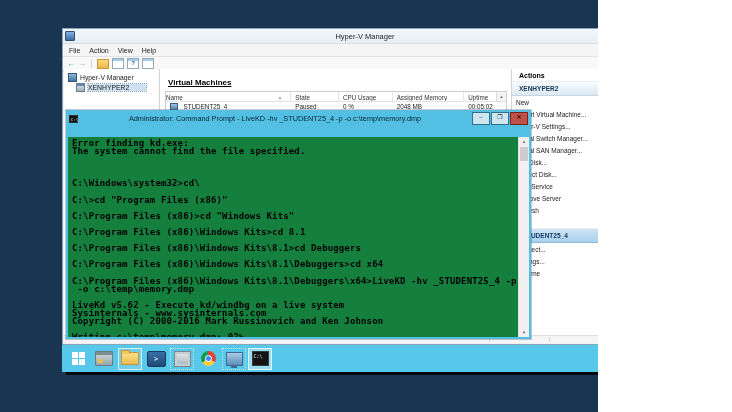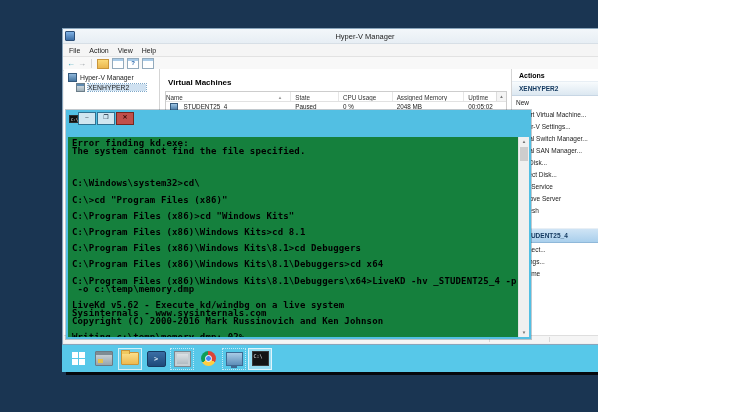--- a/index.html
+++ b/index.html
@@ -33,21 +33,21 @@
            font-size:6.8px;color:#1c1c1c;box-sizing:border-box;}
   .tree-item{display:flex;align-items:center;gap:3px;height:10px;padding-left:4px;}
   .tree-item.child{padding-left:12px;}
   .tree-sel{background:#cfe1f1;outline:1px dotted #7fa8c8;width:58px;}
   .ico-mmc{width:7px;height:7px;background:linear-gradient(#8fb6da,#46759f);border:1px solid #35597c;}
   .ico-server{width:7px;height:7px;background:linear-gradient(#dfe6ea,#9fb0ba);border:1px solid #6c7e8a;
               box-shadow:inset 0 2px 0 #5d89b0;}
 
   
   .hv-center{flex:1;background:#fff;border-right:1px solid #d5d5d5;position:relative;overflow:hidden;}
-  .vm-title{margin:9px 0 4px 8px;font-size:8px;font-weight:bold;color:#000;}
+  .vm-title{margin:9px 0 4px 8px;font-size:8px;font-weight:bold;color:#000;text-decoration:underline;}
   .vm-table{position:absolute;left:5px;right:4px;top:22px;border:1px solid #cdcdcd;background:#fff;}
   .vm-hrow{display:flex;height:9px;border-bottom:1px solid #e2e2e2;position:relative;}
   .vm-hcell{font-size:6.3px;color:#333;border-right:1px solid #e6e6e6;padding:1px 0 0 4px;
             box-sizing:border-box;display:flex;align-items:center;overflow:hidden;white-space:nowrap;}
   .sort{margin-left:auto;margin-right:8px;font-size:4.5px;color:#999;}
   .vm-scrollup{position:absolute;right:0;top:0;width:9px;height:9px;border-left:1px solid #dcdcdc;
                background:#f4f4f4;font-size:4.5px;line-height:9px;text-align:center;color:#777;}
   .vm-row{display:flex;height:9px;align-items:center;}
   .vm-cell{font-size:6.3px;color:#222;padding-left:4px;box-sizing:border-box;overflow:hidden;white-space:nowrap;}
   .ico-vm{width:6px;height:6px;background:linear-gradient(#9cc4e4,#4877a3);border:1px solid #35597c;
@@ -247,20 +247,21 @@
 
     <div class="hv-status">
       <div class="st-sep" style="right:116px"></div>
       <div class="st-sep" style="right:176px"></div>
     </div>
   </div>
 
   <div class="cmd-window">
     <div class="cmd-titlebar">
       <div class="cmd-icon">C:\</div>
+      <div class="cmd-title">Administrator: Command Prompt - LiveKD -hv _STUDENT25_4 -p -o c:\temp\memory.dmp</div>
       <div class="cmd-btns">
         <div class="cmd-btn">–</div>
         <div class="cmd-btn">❐</div>
         <div class="cmd-btn close">✕</div>
       </div>
     </div>
     <div class="cmd-console">
       <pre class="console-pre">Error finding kd.exe:
 The system cannot find the file specified.
 

